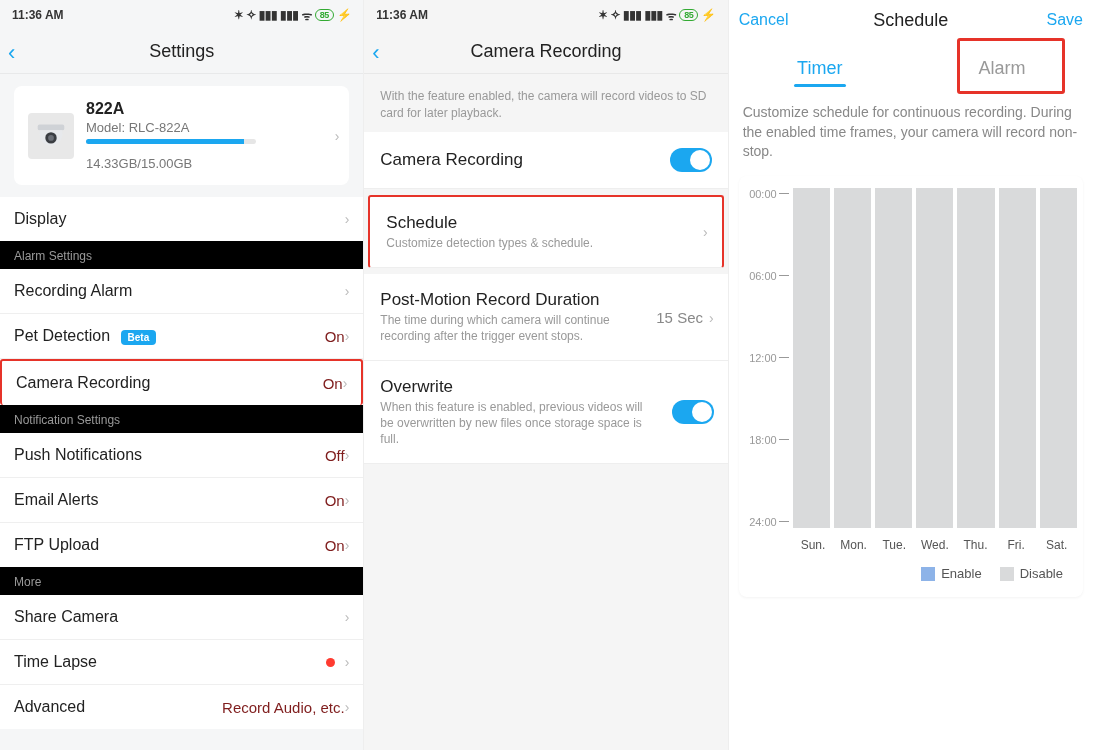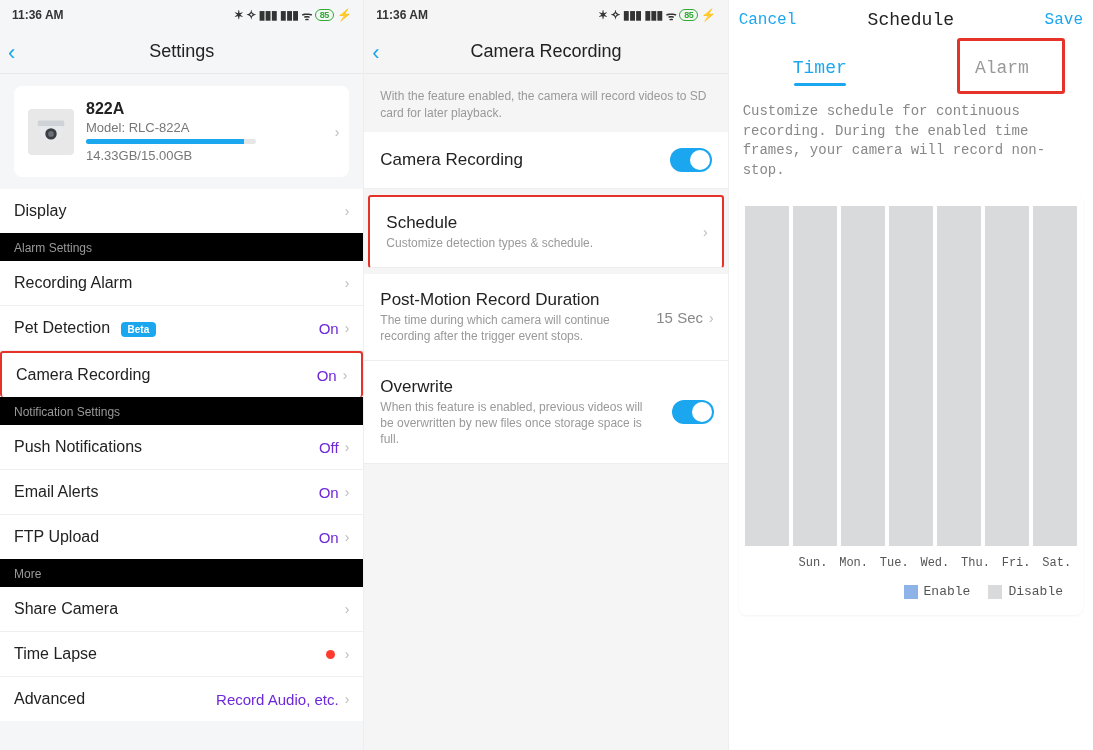--- a/index.html
+++ b/index.html
@@ -14,21 +14,21 @@
 }
 .pane {
   width: 364.33px;
   height: 750px;
   background: #f5f6f7;
   position: relative;
   overflow: hidden;
 }
 .pane1 { border-right: 1px solid #eee; }
 .pane2 { border-right: 1px solid #eee; background:#f5f5f5; }
-.pane3 { background:#fff;font-family:Liberation Mono, monospace; }
+.pane3 { background:#fff; }
 
 
 .status-bar {
   height: 30px;
   display:flex;
   align-items:center;
   justify-content:space-between;
   padding: 0 12px;
   font-size:12px;
   font-weight:600;
@@ -66,38 +66,38 @@
   position:relative;
 }
 .camera-thumb {
   width:46px; height:46px; border-radius:4px; background:#e8e8e8;
   display:flex; align-items:center; justify-content:center;
 }
 .camera-name { font-size:16px; font-weight:600; color:#222; }
 .camera-model{ font-size:13px; color:#777; margin:2px 0 4px;}
 .storage-bar { width:170px; height:5px; background:#e6e6e6; border-radius:3px; overflow:hidden; margin:4px 0;}
 .storage-fill{ height:100%; background:#1ba7f0; width:93%; }
-.storage-text{ font-size:13px; color:#777; margin-top:4px;}
+.storage-text{ font-size:13px; color:#777; margin-top:12px;}
 .card-chevron{ position:absolute; right:10px; color:#bbb; font-size:14px;}
 
 .section-label {
   font-size:12px; color:#999; padding:8px 14px 6px; background:#000000;
 }
 .list { background:#fff; }
 .row {
   display:flex; align-items:center;
   padding:13px 14px;
   font-size:16px;
   color:#222;
   border-bottom:1px solid #efefef;
   position:relative;
 }
 .row:last-child{ border-bottom:none;}
 .row-label { flex:1; }
-.row-value { color:#6d28d9; font-size:15px; margin-right:6px;}
+.row-value { color:#7f1d1d; font-size:15px; }
 .chevron { color:#bbb; font-size:14px;}
 .badge { background:#1ba7f0; color:#fff; font-size:10px; font-weight:600; padding:2px 7px; border-radius:4px; margin-left:6px;}
 .dot-red { width:9px; height:9px; border-radius:50%; background:#ff3b30; margin-right:10px;}
 
 .highlight-red { border:2px solid #e63329; border-radius:3px; }
 
 
 .desc-text {
   font-size:12px; color:#999; padding:14px 16px 10px; line-height:1.4;
 }
@@ -320,20 +320,42 @@
       <div class="tab active">Timer</div>
       <div class="tab">Alarm</div>
     </div>
     <div class="timer-highlight" style="top:-10px; left:228px; width:108px; height:56px;"></div>
   </div>
 
   <div class="schedule-desc">Customize schedule for continuous recording. During the enabled time frames, your camera will record non-stop.</div>
 
   <div class="schedule-card">
     <div class="grid-wrap">
+      <div class="time-col" style="height:340px;">
+        <div class="tlabel">
+            <span>00:00</span>
+            <span class="tick"></span>
+          </div>
+        <div class="tlabel">
+            <span>06:00</span>
+            <span class="tick"></span>
+          </div>
+        <div class="tlabel">
+            <span>12:00</span>
+            <span class="tick"></span>
+          </div>
+        <div class="tlabel">
+            <span>18:00</span>
+            <span class="tick"></span>
+          </div>
+        <div class="tlabel">
+            <span>24:00</span>
+            <span class="tick"></span>
+          </div>
+      </div>
       <div class="day-grid">
         <div class="day-col"></div>
         <div class="day-col"></div>
         <div class="day-col"></div>
         <div class="day-col"></div>
         <div class="day-col"></div>
         <div class="day-col"></div>
         <div class="day-col"></div>
       </div>
     </div>

